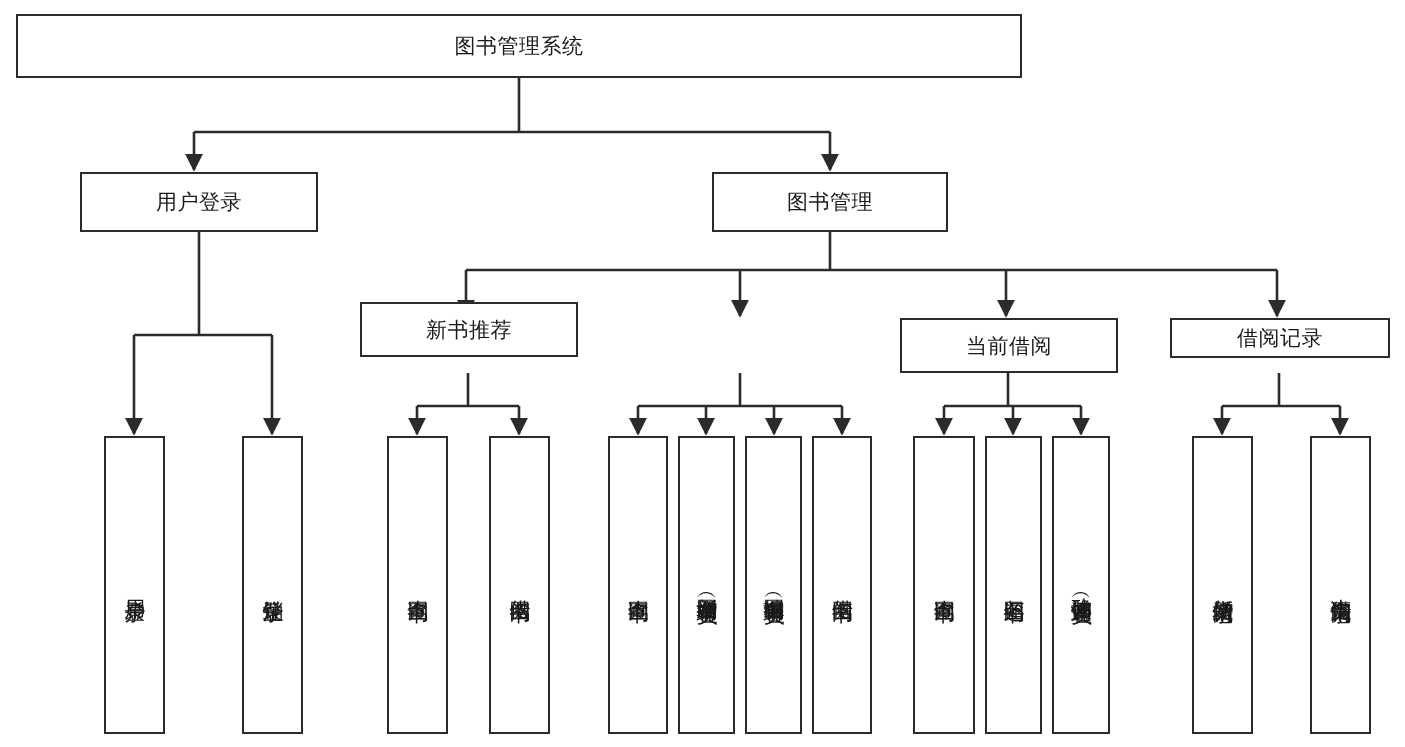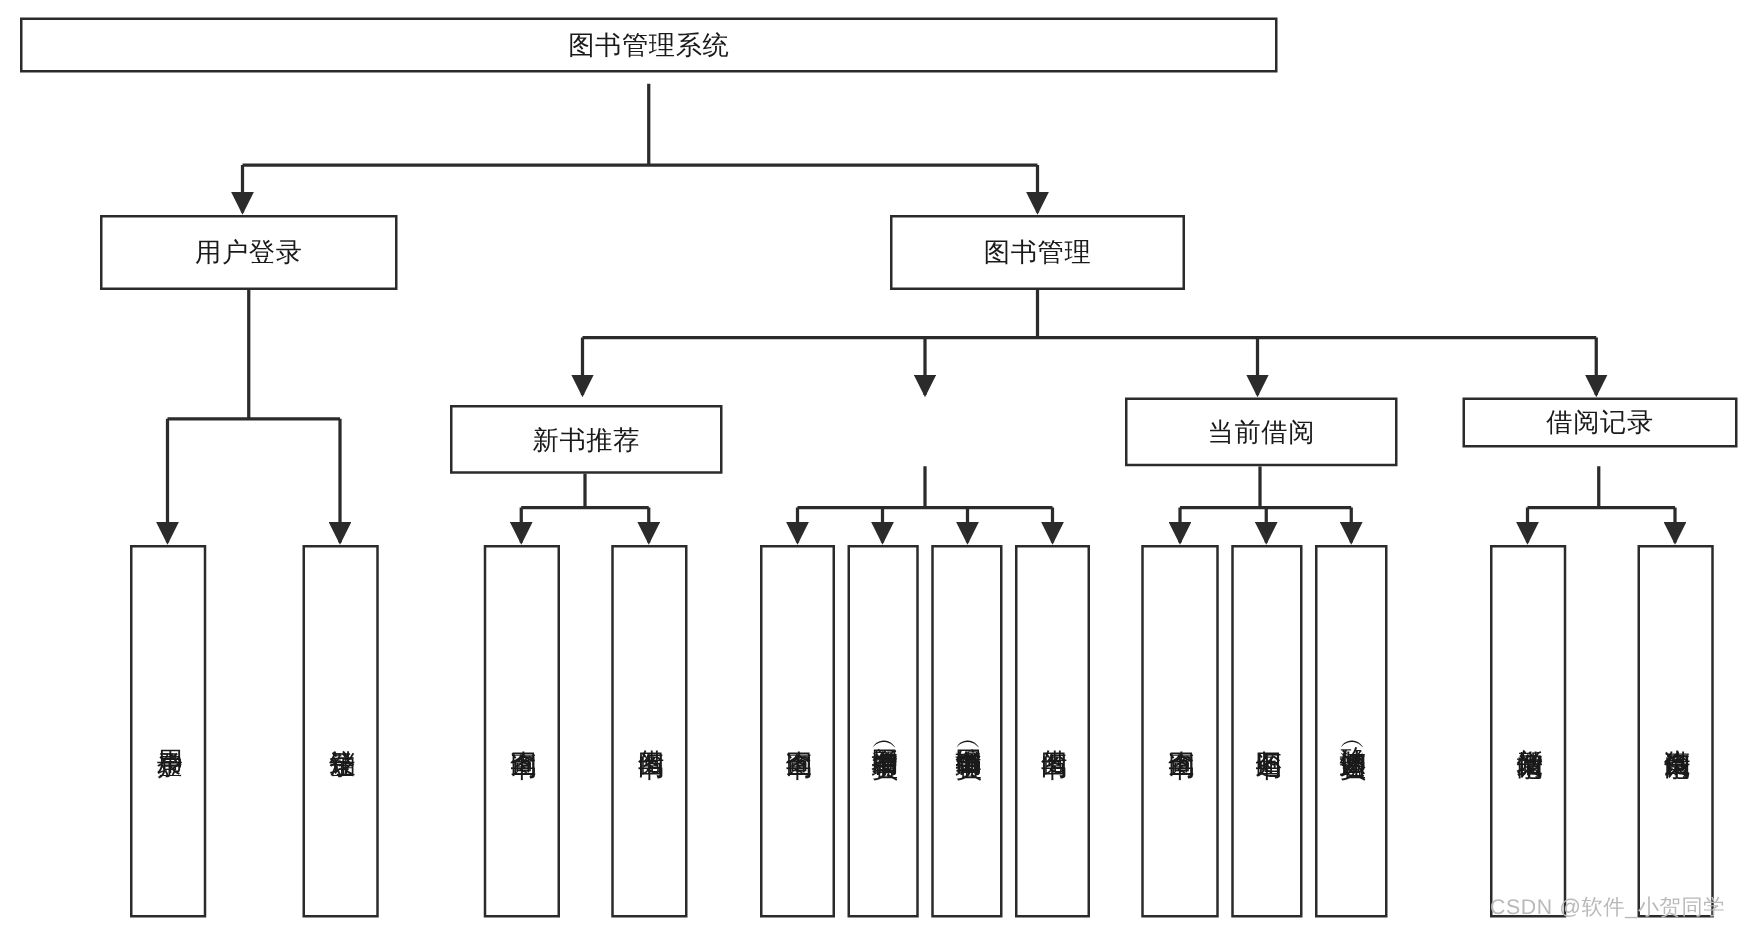--- a/index.html
+++ b/index.html
@@ -112,32 +112,32 @@
       <path d="M 1013 406 L 1013 434" marker-end="url(#arrow)"></path>
       <path d="M 1081 406 L 1081 434" marker-end="url(#arrow)"></path>
 
       <path d="M 1279 373 L 1279 406"></path>
       <path d="M 1222 406 L 1340 406"></path>
       <path d="M 1222 406 L 1222 434" marker-end="url(#arrow)"></path>
       <path d="M 1340 406 L 1340 434" marker-end="url(#arrow)"></path>
     </g>
   </svg>
 
-  <div class="node node-h node-root" style="left:16px; top:14px; width:1006px; height:44px;">
+  <div class="node node-h node-root" style="left:16px; top:14px; width:1006px; height:64px;">
     <span>图书管理系统</span>
   </div>
 
   <div class="node node-h" style="left:80px; top:172px; width:238px; height:60px;">
     <span>用户登录</span>
   </div>
   <div class="node node-h" style="left:712px; top:172px; width:236px; height:60px;">
     <span>图书管理</span>
   </div>
 
-  <div class="node node-h" style="left:360px; top:324px; width:218px; height:55px;">
+  <div class="node node-h" style="left:360px; top:302px; width:218px; height:55px;">
     <span>新书推荐</span>
   </div>
   <div class="node node-h" style="left:900px; top:318px; width:218px; height:55px;">
     <span>当前借阅</span>
   </div>
   <div class="node node-h" style="left:1170px; top:318px; width:220px; height:40px;">
     <span>借阅记录</span>
   </div>
 
   <div class="node node-v" style="left:104px; top:436px; width:61px; height:298px;">
@@ -177,15 +177,14 @@
     <span class="vlabel">确认归还（管理员）</span>
   </div>
 
   <div class="node node-v" style="left:1192px; top:436px; width:61px; height:298px;">
     <span class="vlabel">新增借阅记录</span>
   </div>
   <div class="node node-v" style="left:1310px; top:436px; width:61px; height:298px;">
     <span class="vlabel">查询借阅记录</span>
   </div>
 
-  <div class="watermark" style="left:1192px; top:714px;">CSDN @软件_小贺同学</div>
 
 </div>
 
 </body></html>

